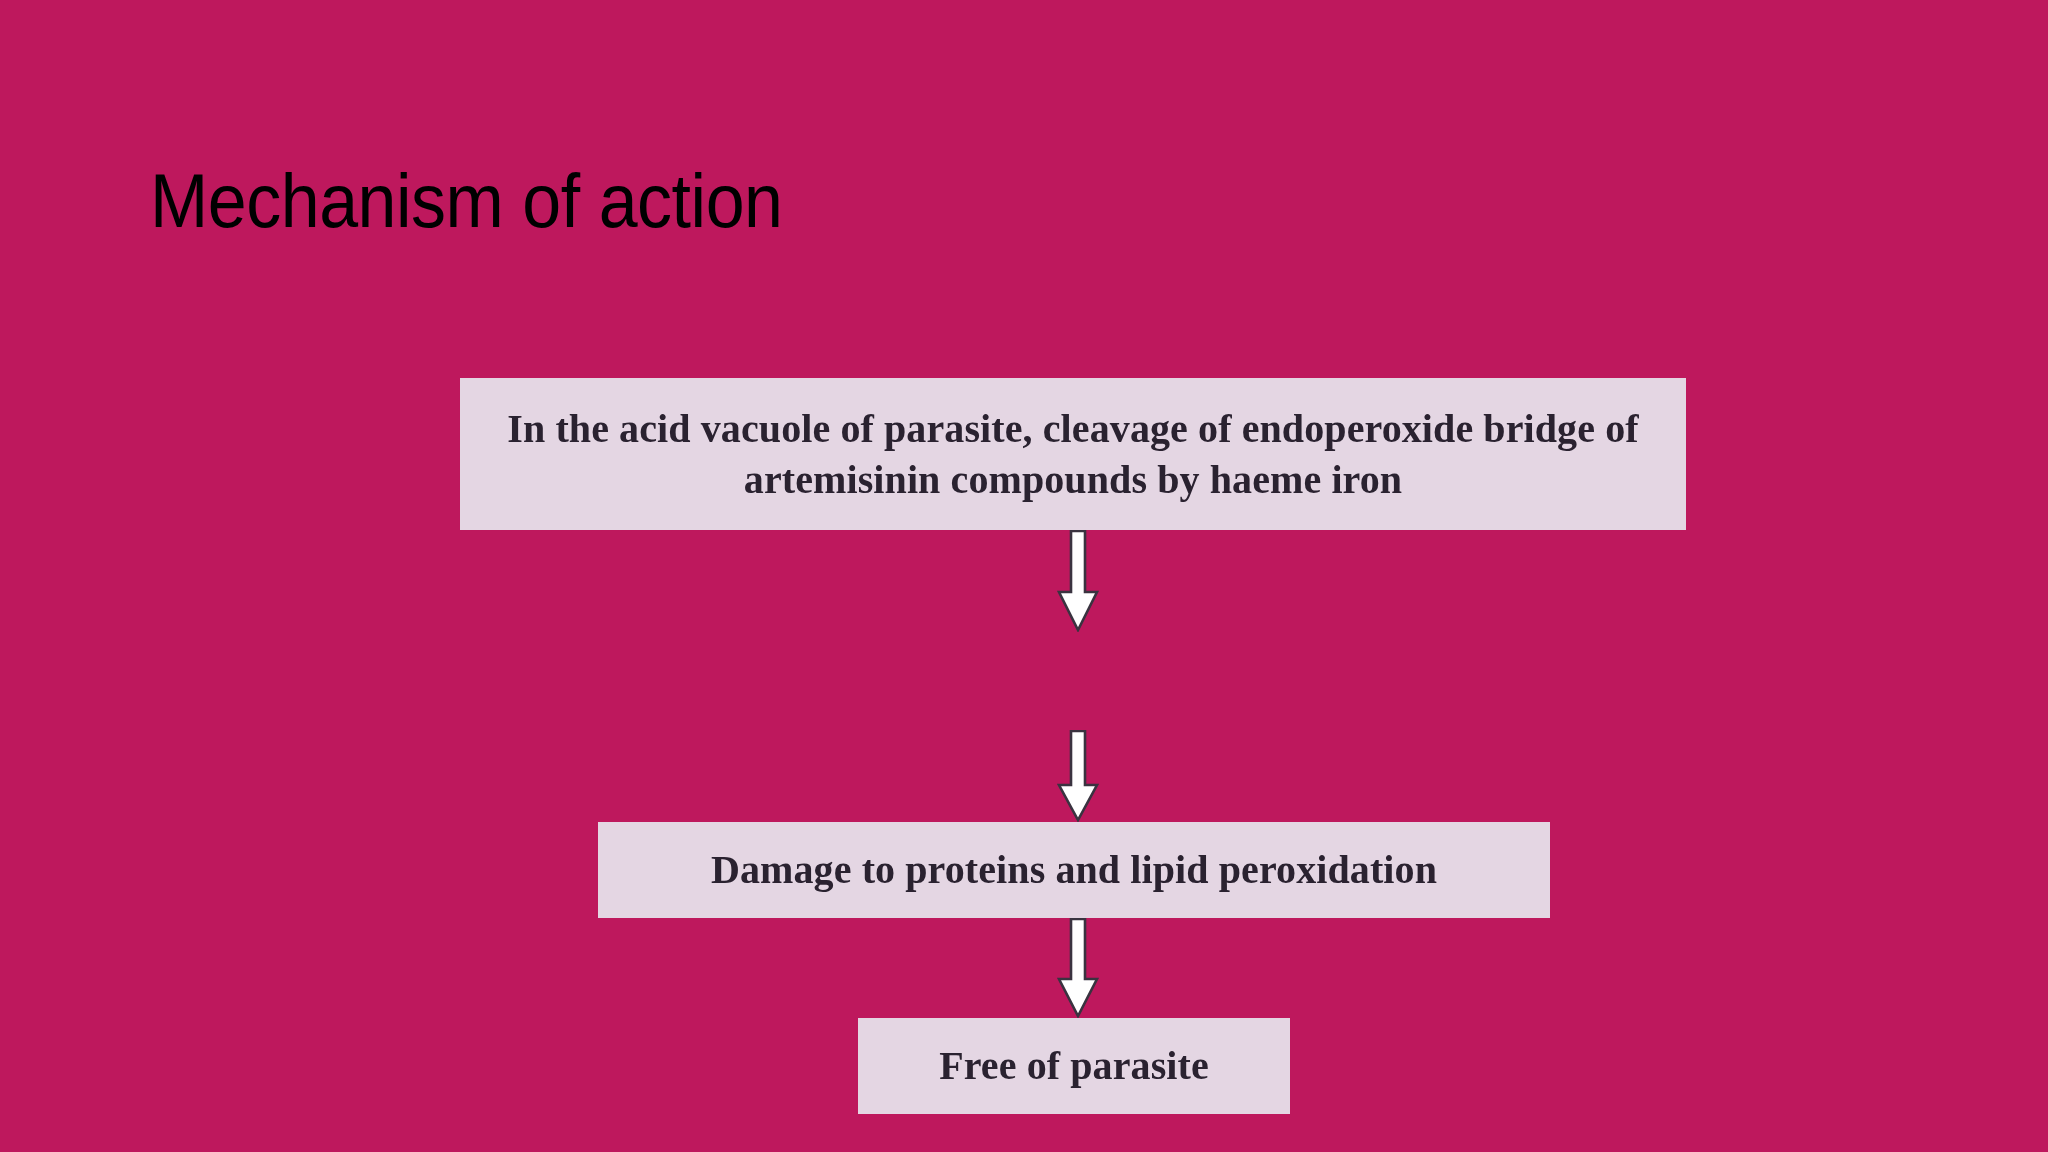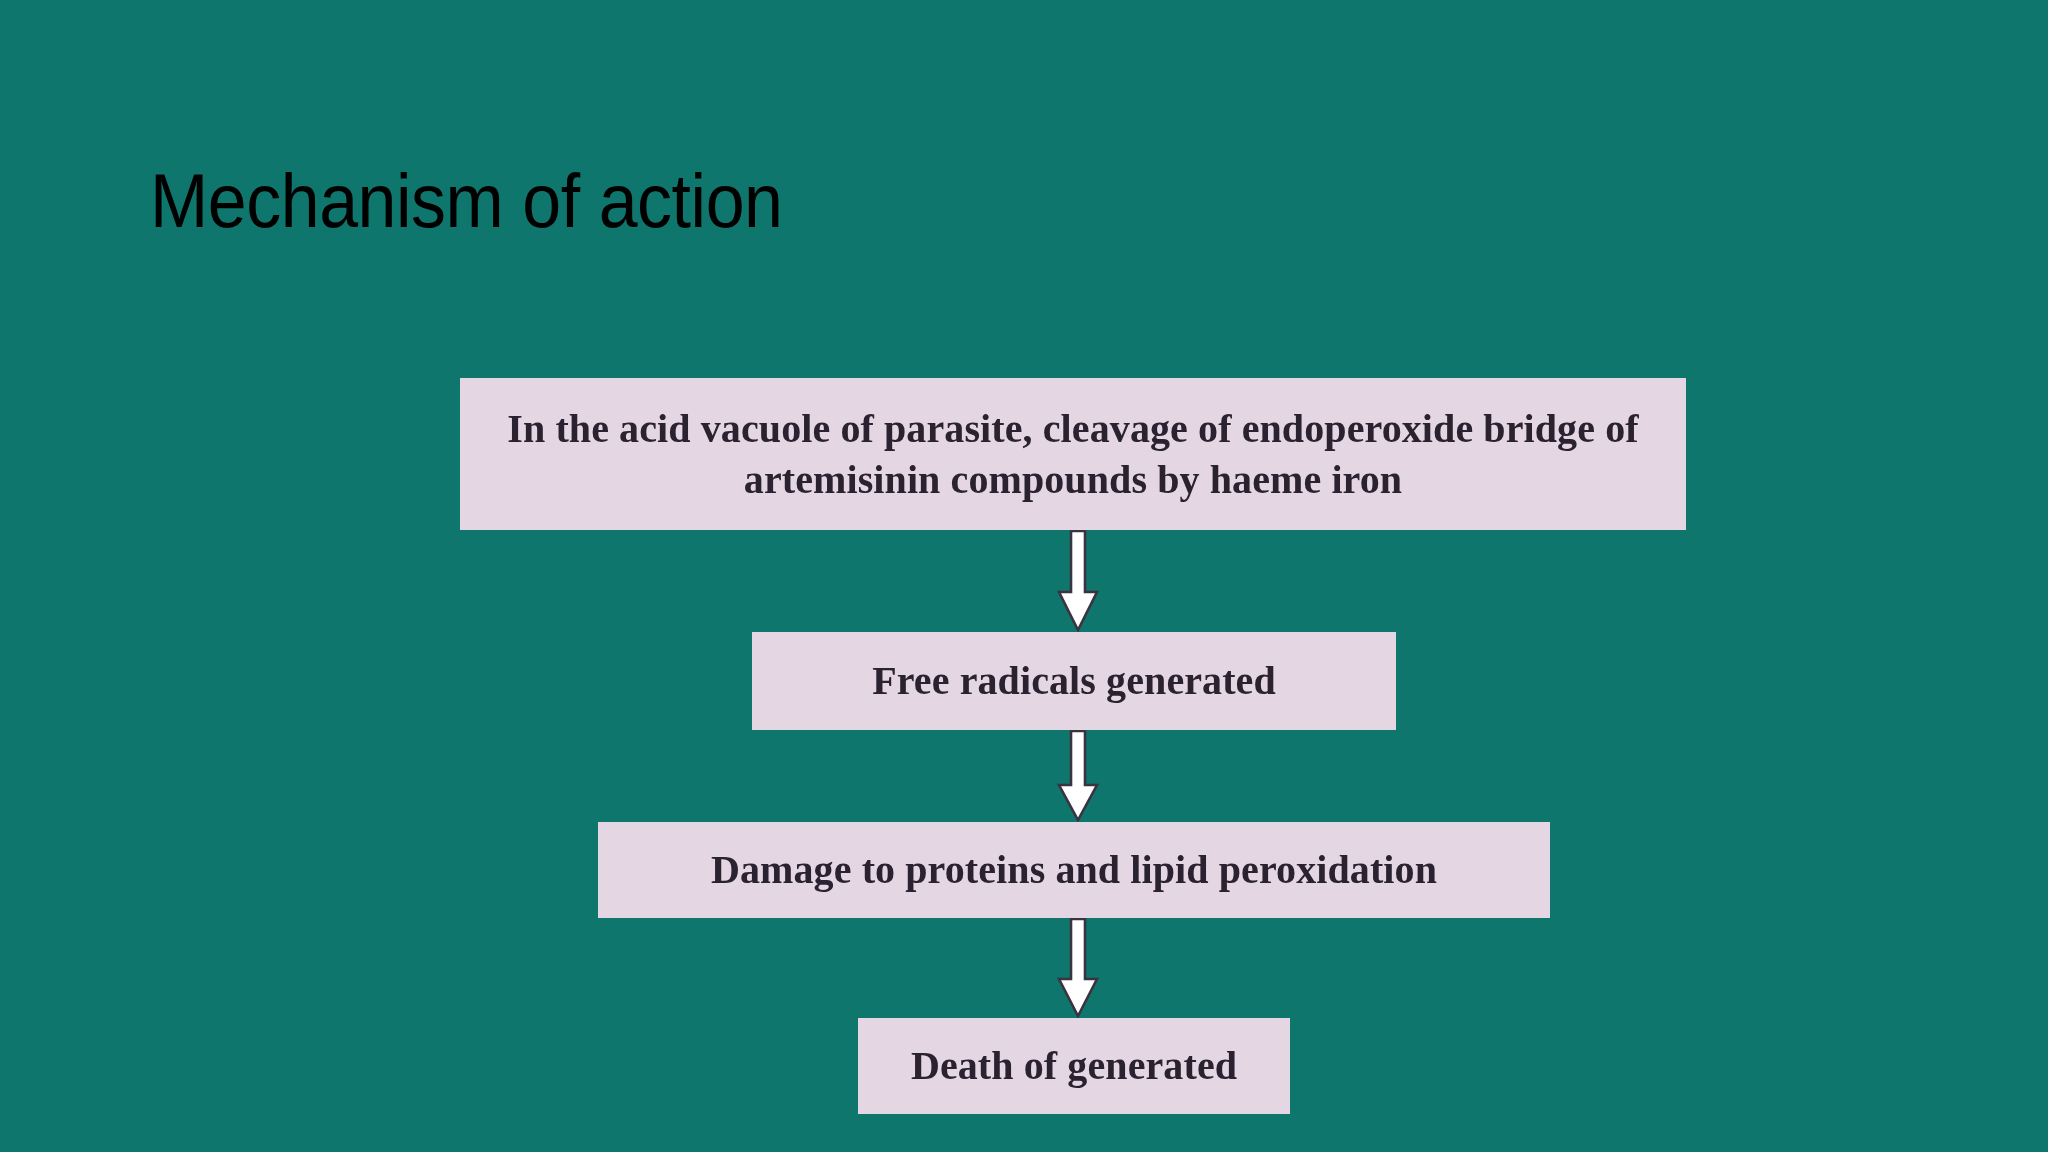--- a/index.html
+++ b/index.html
@@ -12,21 +12,21 @@
     width: 2048px;
     height: 1152px;
     overflow: hidden;
     font-family: "Liberation Sans", sans-serif;
     position: relative;
   }
 
   .slide {
     position: absolute;
     inset: 0;
-    background: #0f766e;
+    background: #be185d;
   }
 
   
   .slide-title {
     position: absolute;
     left: 150px;
     top: 110px;
     font-family: "Liberation Sans", sans-serif;
     font-size: 76px;
     font-weight: 400;
@@ -115,38 +115,35 @@
     <div class="node" id="node-0">
       <span class="node-text">In the acid vacuole of parasite, cleavage of endoperoxide bridge of artemisinin compounds by haeme iron</span>
     </div>
 
     <div class="arrow" id="arrow-0">
       <svg viewBox="0 0 52 102" preserveAspectRatio="none" aria-hidden="true">
         <path d="M 19,1 L 33,1 L 33,62 L 45,62 L 26,100 L 7,62 L 19,62 Z" fill="#ffffff" stroke="#3a3340" stroke-width="2.6" stroke-linejoin="miter"></path>
       </svg>
     </div>
 
-    <div class="node" id="node-1">
-      <span class="node-text">Free radicals generated</span>
-    </div>
 
     <div class="arrow" id="arrow-1">
       <svg viewBox="0 0 52 92" preserveAspectRatio="none" aria-hidden="true">
         <path d="M 19,1 L 33,1 L 33,55 L 45,55 L 26,90 L 7,55 L 19,55 Z" fill="#ffffff" stroke="#3a3340" stroke-width="2.6" stroke-linejoin="miter"></path>
       </svg>
     </div>
 
     <div class="node" id="node-2">
       <span class="node-text">Damage to proteins and lipid peroxidation</span>
     </div>
 
     <div class="arrow" id="arrow-2">
       <svg viewBox="0 0 52 100" preserveAspectRatio="none" aria-hidden="true">
         <path d="M 19,1 L 33,1 L 33,61 L 45,61 L 26,98 L 7,61 L 19,61 Z" fill="#ffffff" stroke="#3a3340" stroke-width="2.6" stroke-linejoin="miter"></path>
       </svg>
     </div>
 
     <div class="node" id="node-3">
-      <span class="node-text">Death of generated</span>
+      <span class="node-text">Free of parasite</span>
     </div>
 
   </div>
 </div>
 
 </body></html>

